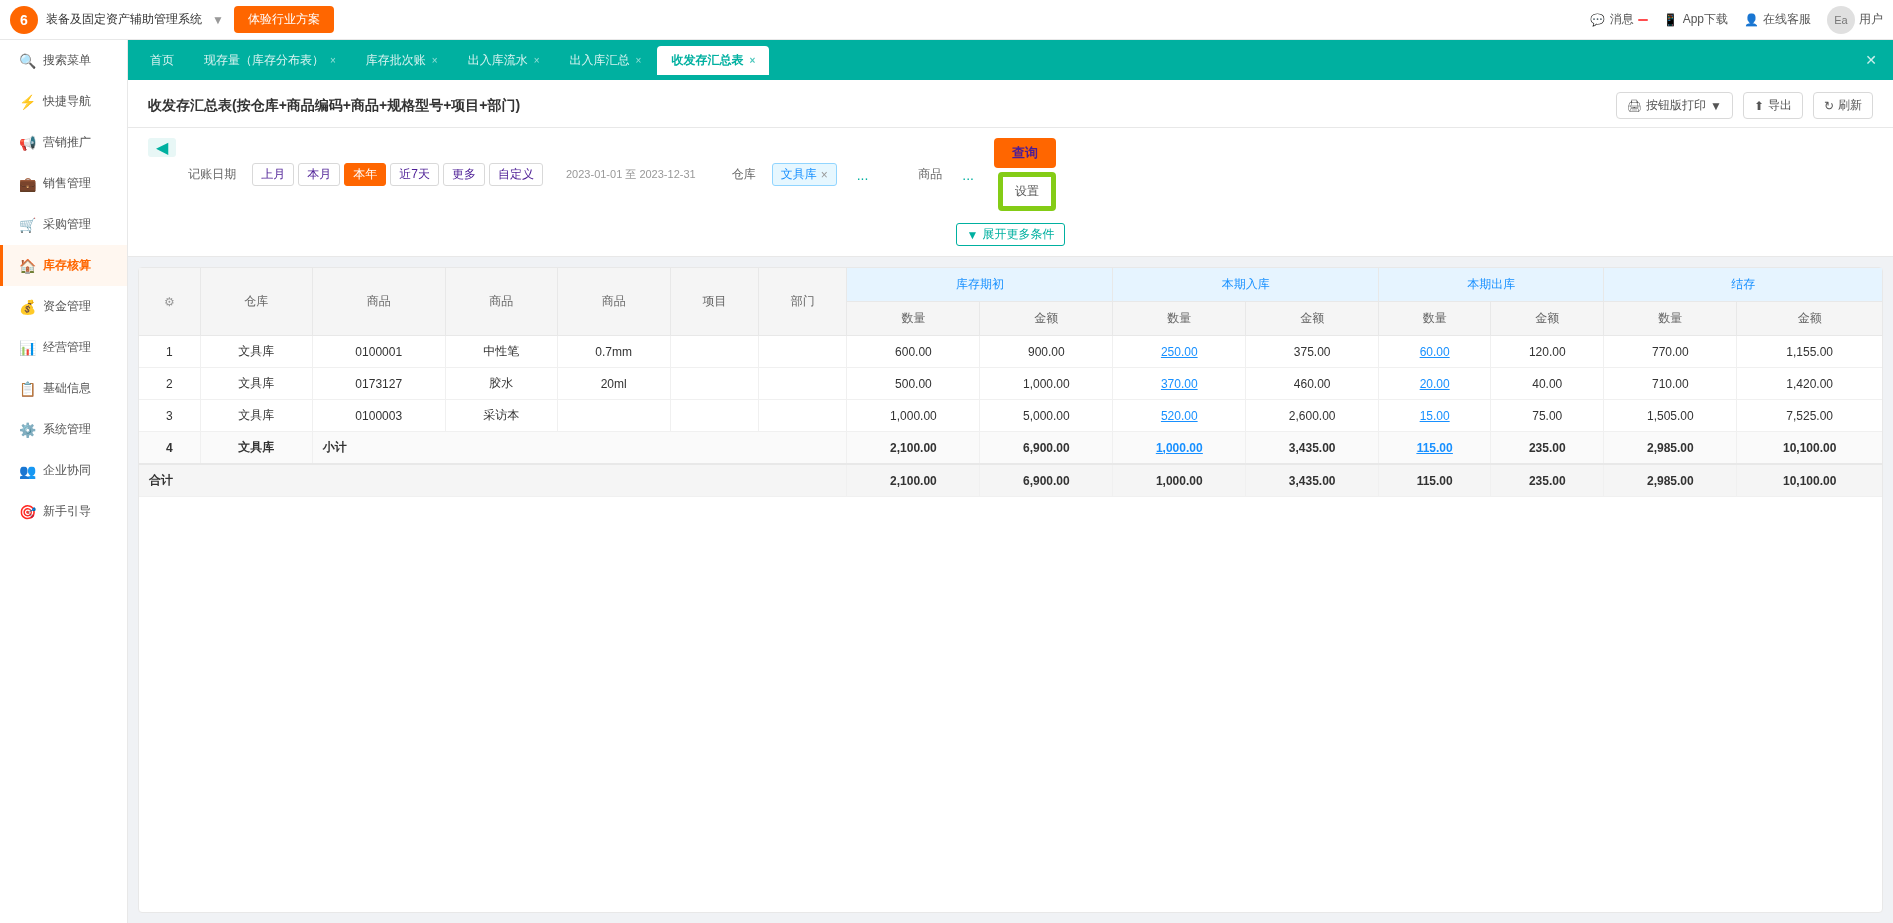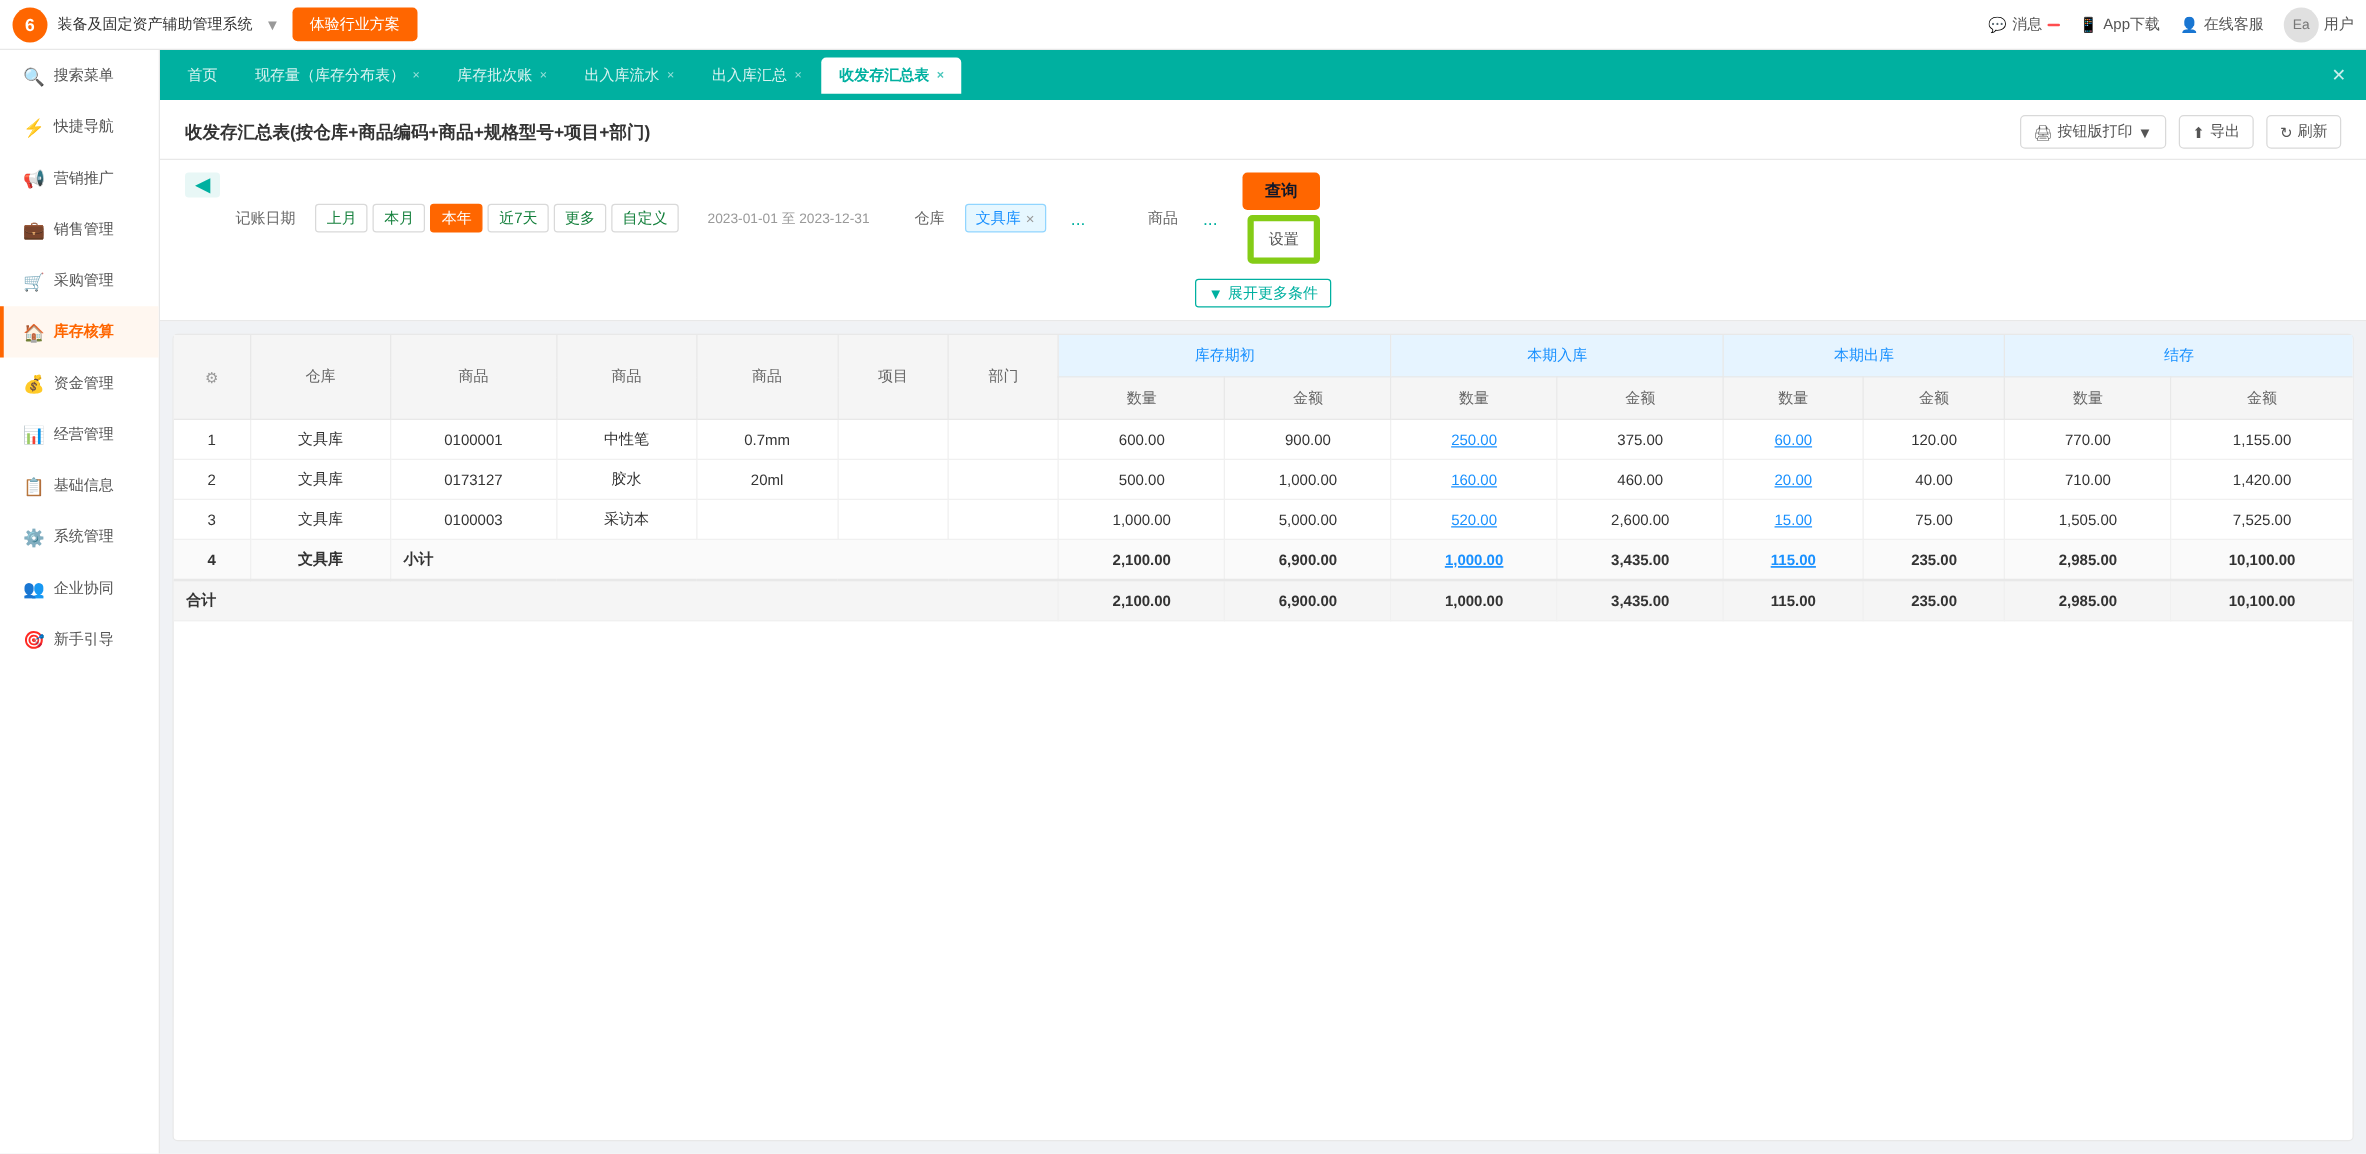--- a/index.html
+++ b/index.html
@@ -38,21 +38,21 @@
     .page-header { background: #fff; padding: 12px 20px 8px; border-bottom: 1px solid #e8e8e8; display: flex; align-items: center; justify-content: space-between; }
     .page-title { font-size: 14px; font-weight: bold; color: #333; }
     .page-actions { display: flex; align-items: center; gap: 10px; }
     .btn-action { display: flex; align-items: center; gap: 4px; padding: 4px 10px; border-radius: 4px; cursor: pointer; font-size: 12px; border: 1px solid #d9d9d9; background: #fff; color: #555; }
 
     
     .filter-bar { background: #fff; padding: 10px 20px; border-bottom: 1px solid #e8e8e8; }
     .filter-row { display: flex; align-items: center; gap: 16px; margin-bottom: 6px; }
     .filter-label { font-size: 12px; color: #666; white-space: nowrap; }
     .filter-date-btns { display: flex; align-items: center; gap: 4px; }
-    .date-btn { padding: 2px 8px; border-radius: 3px; cursor: pointer; font-size: 12px; border: 1px solid #d9d9d9; background: #fff; color: #15803d; }
+    .date-btn { padding: 2px 8px; border-radius: 3px; cursor: pointer; font-size: 12px; border: 1px solid #d9d9d9; background: #fff; color: #4c1d95; }
     .date-btn.active { background: #ff6600; color: #fff; border-color: #ff6600; }
     .date-range { font-size: 11px; color: #999; margin-left: 19px; }
     .filter-tag { display: flex; align-items: center; gap: 4px; padding: 2px 8px; background: #e6f7ff; border: 1px solid #91d5ff; border-radius: 3px; font-size: 12px; color: #1890ff; }
     .filter-tag .remove { cursor: pointer; color: #999; }
     .expand-btn { display: flex; align-items: center; gap: 4px; color: #00b0a0; cursor: pointer; font-size: 12px; border: 1px solid #00b0a0; padding: 2px 10px; border-radius: 3px; background: #fff; margin: 0 auto; }
 
     
     .table-container { background: #fff; margin: 10px; border-radius: 4px; border: 1px solid #e8e8e8; flex: 1; }
     table { width: 100%; border-collapse: collapse; font-size: 12px; }
     th { background: #f5f5f5; color: #666; font-weight: 500; padding: 8px 10px; text-align: center; border-bottom: 1px solid #e8e8e8; border-right: 1px solid #e8e8e8; white-space: nowrap; }
@@ -68,21 +68,21 @@
     .app-logo { display: flex; align-items: center; gap: 8px; }
     .logo-circle { width: 28px; height: 28px; background: #ff6600; border-radius: 50%; display: flex; align-items: center; justify-content: center; color: #fff; font-size: 14px; font-weight: bold; }
     .btn-experience { background: #ff6600; color: #fff; border: none; padding: 5px 14px; border-radius: 4px; cursor: pointer; font-size: 12px; }
     .badge { background: #ff4d4f; color: #fff; border-radius: 10px; padding: 1px 5px; font-size: 10px; }
     .top-right-item { display: flex; align-items: center; gap: 4px; cursor: pointer; color: #555; font-size: 12px; }
     .avatar { width: 28px; height: 28px; background: #e0e0e0; border-radius: 50%; display: flex; align-items: center; justify-content: center; font-size: 11px; color: #777; }
     .ellipsis-btn { color: #00b0a0; cursor: pointer; font-size: 14px; padding: 0 4px; }
 
     .table-header-group th { vertical-align: middle; }
 
-    .btn-query { background: #ff6600; color: #0f172a; border: none; padding: 6px 18px; border-radius: 4px; cursor: pointer; font-size: 13px; font-weight: bold; }
+    .btn-query { background: #ff6600; color: #4c1d95; border: none; padding: 6px 18px; border-radius: 4px; cursor: pointer; font-size: 13px; font-weight: bold; }
     .btn-settings { background: #fff; border: 5px solid #84cc16; color: #555; padding: 6px 12px; border-radius: 4px; cursor: pointer; font-size: 12px; }
 
     .query-area { display: flex; flex-direction: column; align-items: flex-end; gap: 4px; }
     .arrow-btn { background: #e8f7f6; border: none; color: #00b0a0; cursor: pointer; padding: 0 8px; border-radius: 3px; font-size: 16px; height: 100%; }
   </style>
 </head>
 <body>
 
 <div class="app-wrapper">
 
@@ -316,21 +316,21 @@
                 <tr>
       <td>2</td>
       <td>文具库</td>
       <td>0173127</td>
       <td>胶水</td>
       <td>20ml</td>
       <td></td>
       <td></td>
       <td>500.00</td>
       <td>1,000.00</td>
-      <td class="link-cell">160.00</td>
+      <td class="link-cell">370.00</td>
       <td>460.00</td>
       <td class="link-cell">20.00</td>
       <td>40.00</td>
       <td>710.00</td>
       <td>1,420.00</td>
     </tr>
                 <tr>
       <td>3</td>
       <td>文具库</td>
       <td>0100003</td>

